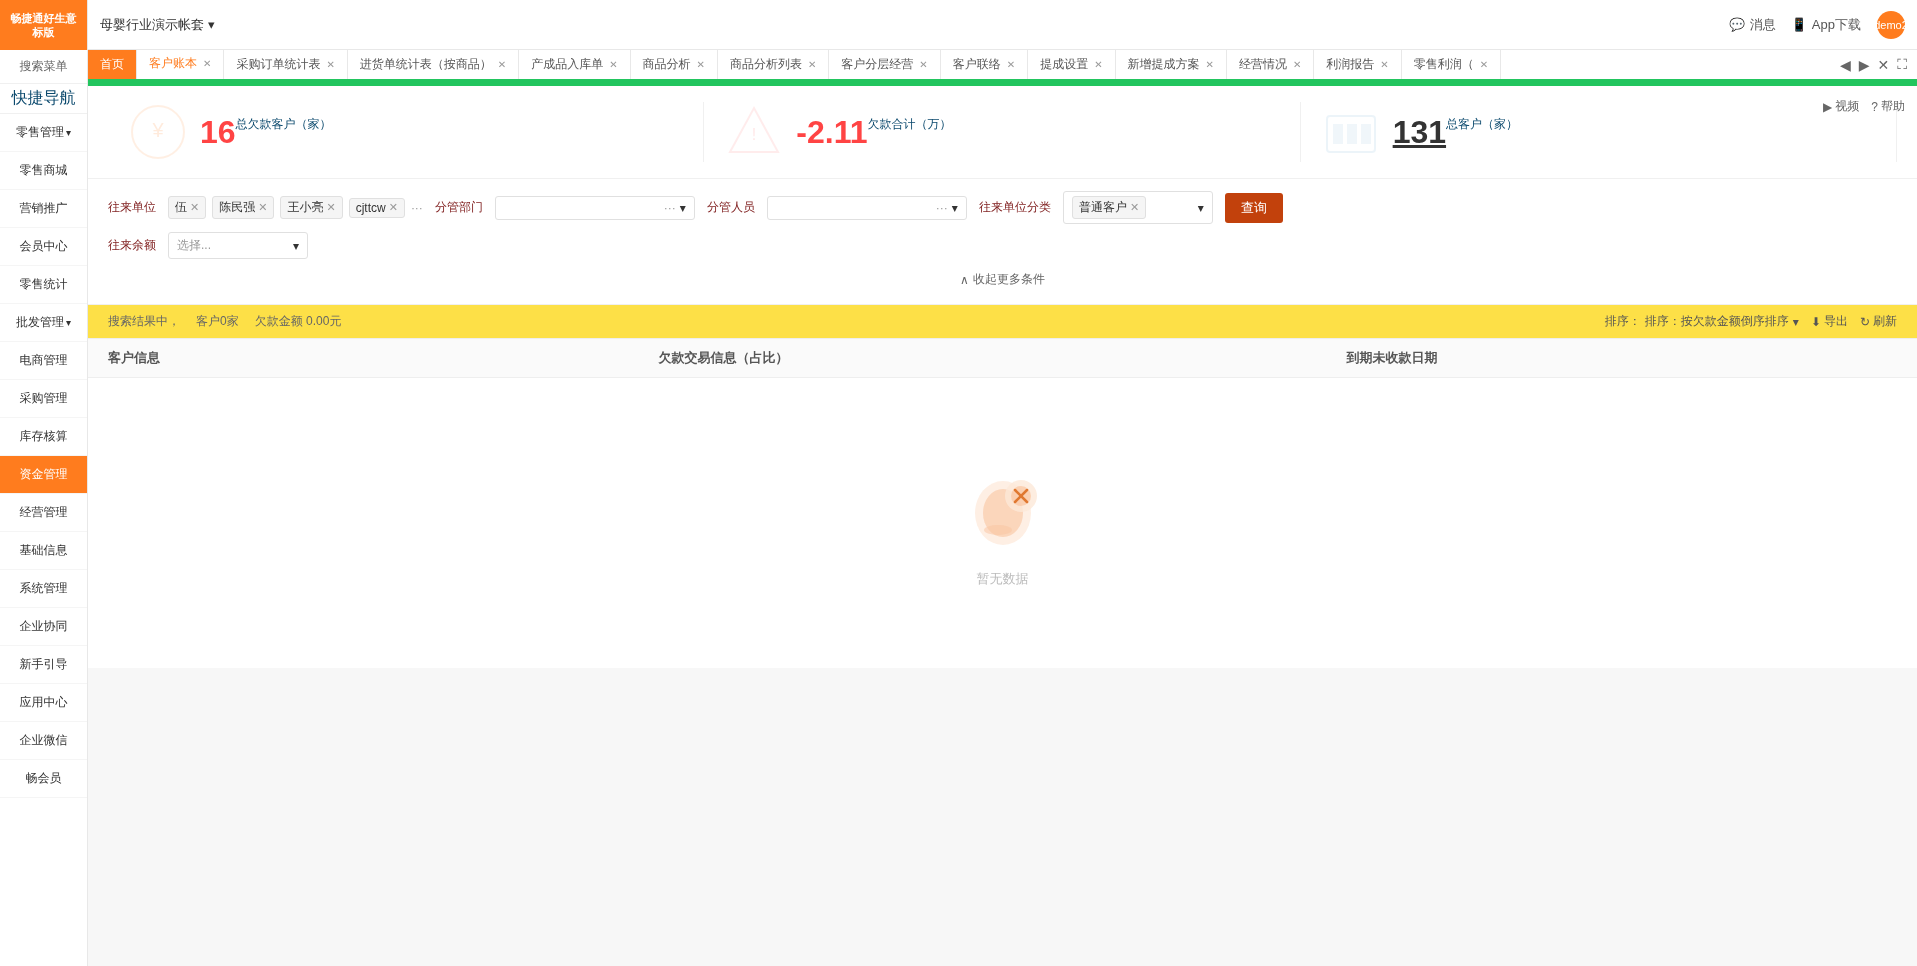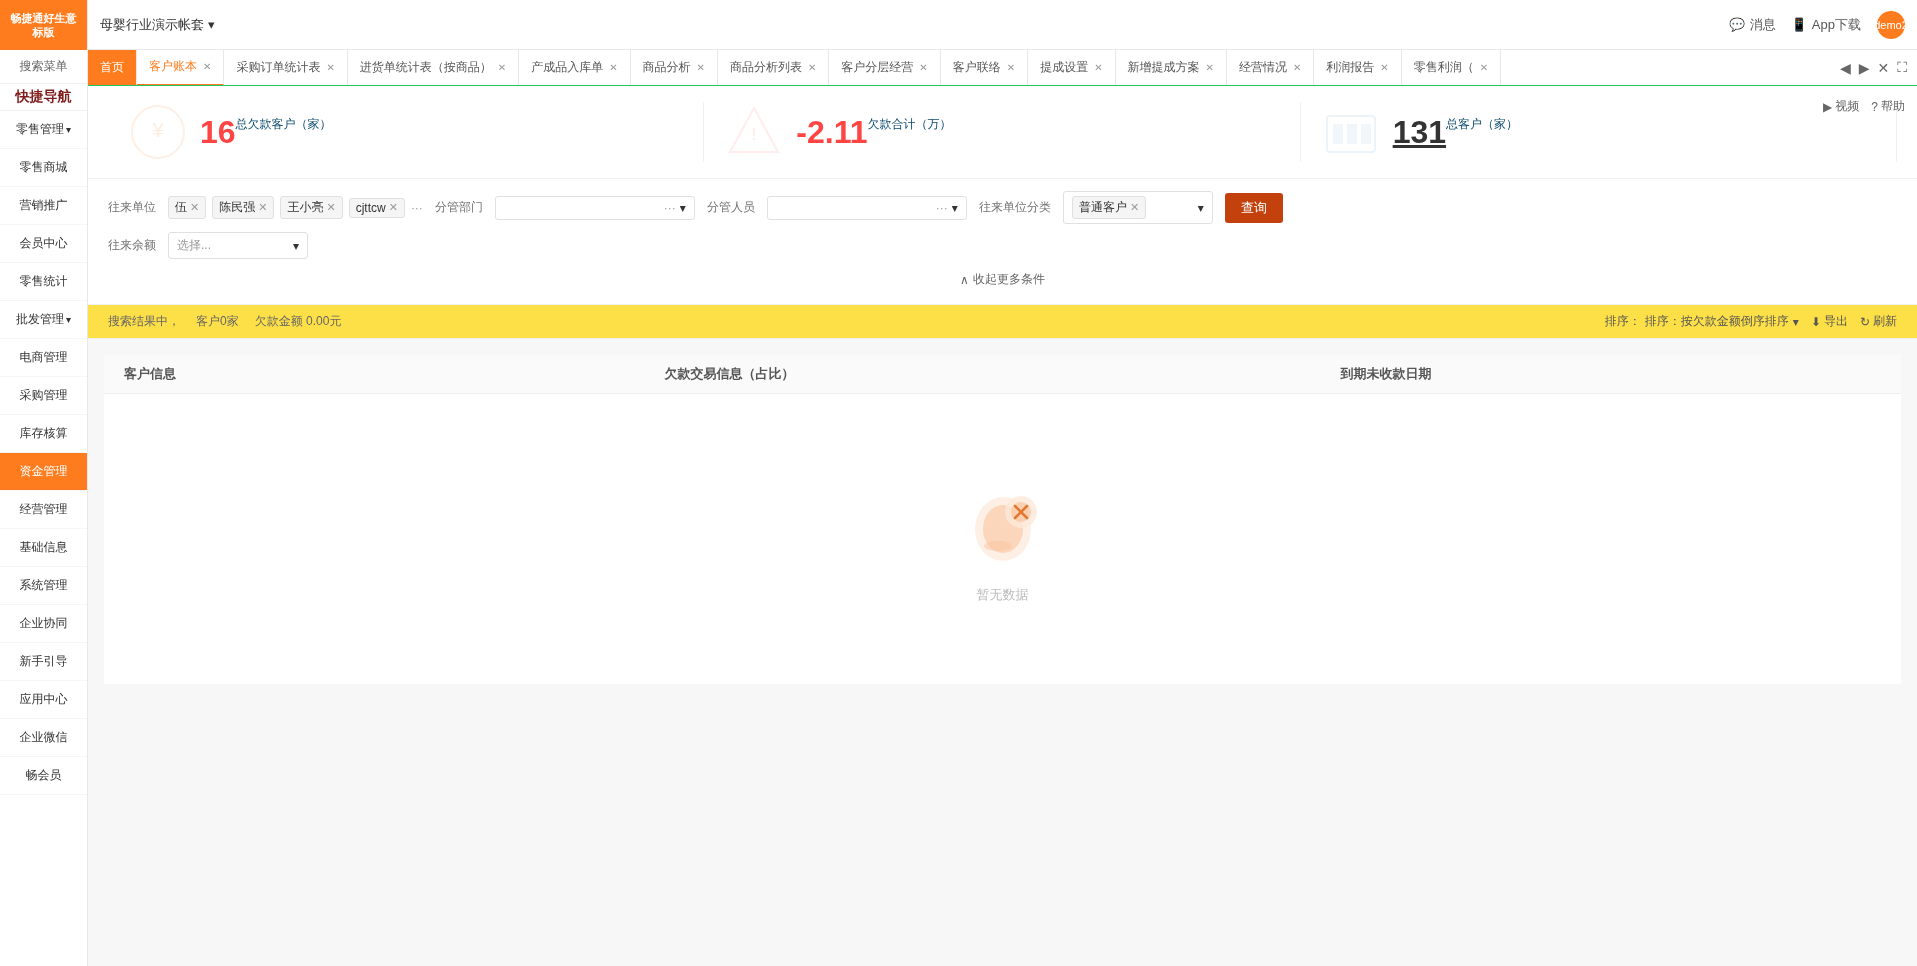--- a/index.html
+++ b/index.html
@@ -3,38 +3,38 @@
   <meta charset="utf-8">
   <style>
     * { box-sizing: border-box; margin: 0; padding: 0; }
     body { font-family: 'Microsoft YaHei', Arial, sans-serif; font-size: 13px; background: #f5f5f5; display: flex; height: 100vh; overflow: hidden; }
 
     
     .sidebar { width: 88px; background: #fff; display: flex; flex-direction: column; border-right: 1px solid #e8e8e8; height: 100vh; overflow-y: auto; }
     .sidebar-logo { background: #ff7c1e; height: 50px; display: flex; align-items: center; justify-content: center; color: #fff; font-size: 12px; font-weight: bold; padding: 4px; text-align: center; cursor: pointer; }
     .sidebar-logo-text { font-size: 11px; line-height: 1.3; }
     .sidebar-search { padding: 8px 0; text-align: center; font-size: 12px; color: #666; cursor: pointer; border-bottom: 1px solid #f0f0f0; }
-    .sidebar-nav { padding: 4px 0; text-align: center; font-size: 14px; color: #7f1d1d; cursor: pointer; border-bottom: 1px solid #f0f0f0; font-weight: bold; }
+    .sidebar-nav { padding: 4px 0; text-align: center; font-size: 16px; color: #0c4a6e; cursor: pointer; border-bottom: 1px solid #f0f0f0; }
     .sidebar-item { padding: 10px 4px; text-align: center; font-size: 12px; color: #333; cursor: pointer; border-bottom: 1px solid #f5f5f5; }
     .sidebar-item.active { background: #ff7c1e; color: #fff; text-align: center; }
     .sidebar-item-with-arrow { display: flex; align-items: center; justify-content: center; gap: 2px; }
 
     
     .main { flex: 1; display: flex; flex-direction: column; overflow: hidden; }
 
     
     .topbar { height: 50px; background: #fff; display: flex; align-items: center; justify-content: space-between; padding: 0 12px; border-bottom: 1px solid #e8e8e8; }
     .topbar-left { display: flex; align-items: center; gap: 8px; }
     .topbar-selector { display: flex; align-items: center; gap: 4px; font-size: 13px; color: #333; cursor: pointer; }
     .topbar-right { display: flex; align-items: center; gap: 16px; font-size: 13px; color: #555; }
     .topbar-right-item { display: flex; align-items: center; gap: 4px; cursor: pointer; }
     .avatar { width: 28px; height: 28px; border-radius: 50%; background: #ff7c1e; color: #fff; display: flex; align-items: center; justify-content: center; font-size: 11px; }
 
     
-    .tabs { background: #fff; display: flex; align-items: center; border-bottom: 1px solid #22c55e; overflow: hidden; height: 36px; }
+    .tabs { background: #fff; display: flex; align-items: center; border-bottom: 7px solid #22c55e; overflow: hidden; height: 36px; }
     .tab { display: flex; align-items: center; gap: 4px; padding: 0 12px; height: 36px; font-size: 12px; color: #555; cursor: pointer; border-right: 1px solid #e8e8e8; white-space: nowrap; flex-shrink: 0; }
     .tab.active { background: #fff; color: #ff7c1e; border-bottom: 2px solid #ff7c1e; }
     .tab.home { background: #ff7c1e; color: #fff; }
     .tab-close { font-size: 10px; color: #999; cursor: pointer; margin-left: 2px; }
     .tabs-controls { margin-left: auto; display: flex; align-items: center; gap: 4px; padding: 0 8px; }
     .tabs-ctrl-btn { cursor: pointer; color: #666; font-size: 14px; padding: 2px; }
 
     
     .content { flex: 1; overflow-y: auto; background: #f7f7f7; }
 
@@ -48,40 +48,40 @@
     .stat-number { font-size: 32px; font-weight: bold; color: #ff4444; line-height: 1; }
     .stat-number.negative { color: #ff4444; }
     .stat-number.dark { color: #333; text-decoration: underline; }
     .stat-label { font-size: 12px; color: #0c4a6e; }
     .stat-help { position: absolute; top: 12px; right: 12px; display: flex; gap: 12px; font-size: 12px; color: #666; }
     .stat-help-item { display: flex; align-items: center; gap: 3px; cursor: pointer; }
 
     
     .filters { background: #fff; padding: 12px 20px; border-bottom: 1px solid #f0f0f0; }
     .filter-row { display: flex; align-items: center; gap: 12px; margin-bottom: 8px; flex-wrap: wrap; }
-    .filter-label { font-size: 12px; color: #737373; white-space: nowrap; }
+    .filter-label { font-size: 12px; color: #7f1d1d; white-space: nowrap; }
     .filter-tags { display: flex; align-items: center; gap: 6px; flex-wrap: wrap; }
     .filter-tag { display: flex; align-items: center; gap: 3px; background: #f5f5f5; border: 1px solid #e0e0e0; border-radius: 3px; padding: 2px 6px; font-size: 12px; color: #333; }
     .filter-tag-close { cursor: pointer; color: #999; font-size: 11px; }
     .filter-tag-more { color: #999; cursor: pointer; font-size: 12px; }
     .filter-select { display: flex; align-items: center; gap: 4px; border: 1px solid #e0e0e0; border-radius: 3px; padding: 4px 8px; font-size: 12px; color: #333; cursor: pointer; min-width: 120px; }
     .filter-select-wide { min-width: 200px; }
     .filter-dots { color: #999; cursor: pointer; }
     .collapse-btn { display: flex; align-items: center; gap: 4px; color: #666; font-size: 12px; cursor: pointer; padding: 4px 8px; }
     .btn-query { background: #c2410c; color: #fff; border: none; border-radius: 3px; padding: 6px 16px; font-size: 13px; cursor: pointer; }
 
     
     .result-bar { background: #fde047; padding: 8px 20px; display: flex; align-items: center; justify-content: space-between; border-bottom: 1px solid #eee; font-size: 12px; color: #666; }
     .result-bar-left { display: flex; gap: 16px; }
     .result-bar-right { display: flex; align-items: center; gap: 12px; }
     .sort-select { display: flex; align-items: center; gap: 4px; cursor: pointer; color: #555; }
     .action-btn { display: flex; align-items: center; gap: 3px; cursor: pointer; color: #555; }
 
     
-    .table-area { background: #fff; margin: 16px; }
+    .table-area { background: #fff; margin: 0; }
     .table-header { display: flex; align-items: center; background: #fafafa; border-bottom: 1px solid #eee; padding: 10px 20px; font-size: 13px; color: #555; font-weight: bold; }
     .table-col-1 { flex: 2; }
     .table-col-2 { flex: 2.5; }
     .table-col-3 { flex: 2; }
     .table-col-4 { flex: 2; }
 
     
     .empty-state { display: flex; flex-direction: column; align-items: center; justify-content: center; padding: 80px 0; }
     .empty-icon { width: 100px; height: 100px; position: relative; }
     .empty-text { color: #bbb; font-size: 13px; margin-top: 12px; }

